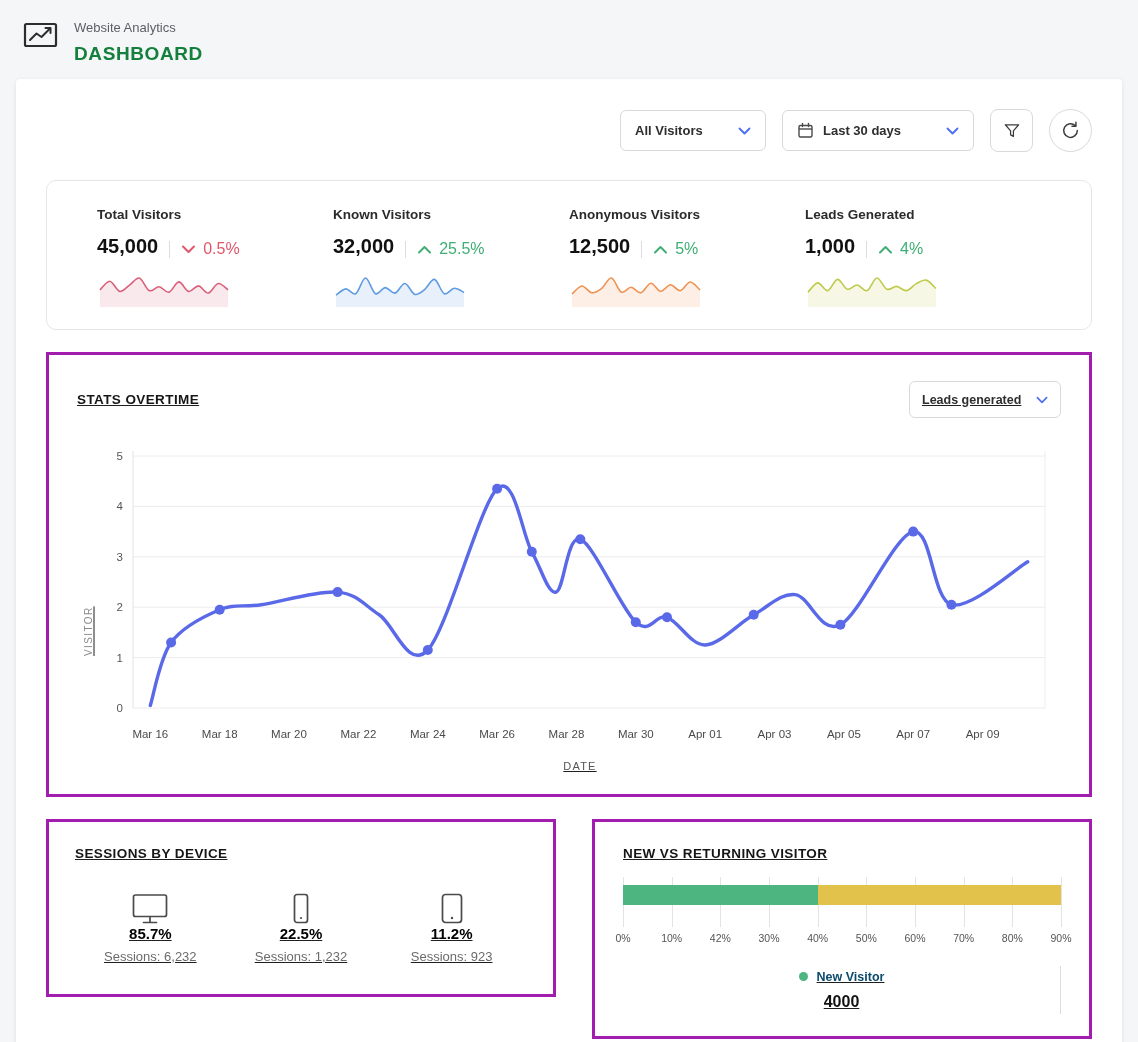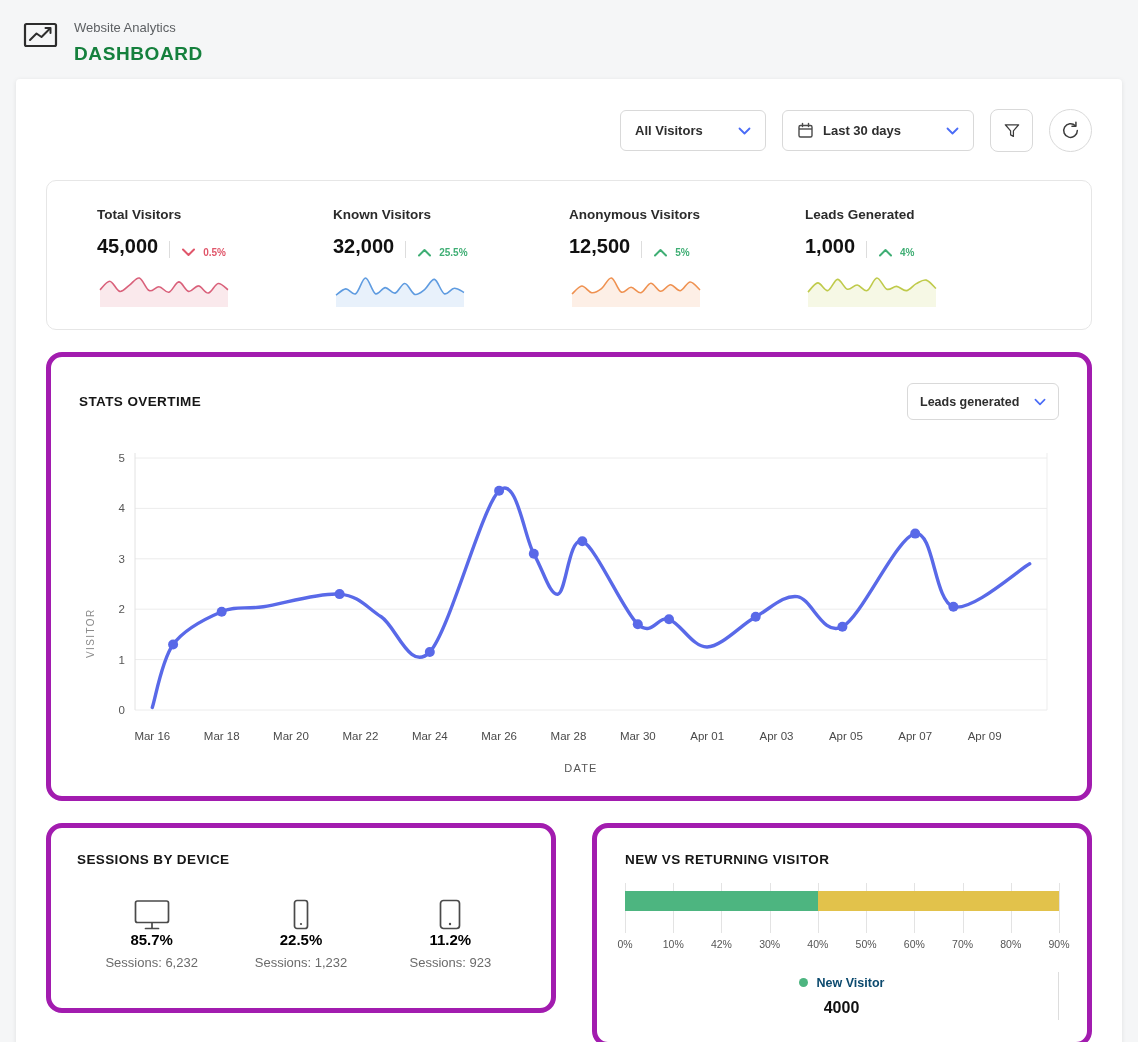--- a/index.html
+++ b/index.html
@@ -29,43 +29,43 @@
   .refresh-btn{border-radius:50%;}
 
   
   .stats-strip{border:1px solid #e6e6e6;border-radius:10px;padding:26px 50px 20px;display:grid;
     grid-template-columns:repeat(4,1fr);}
   .stat .stat-label{font-size:13.5px;font-weight:700;color:#2b2b2b;margin-bottom:13px;}
   .stat .value-row{display:flex;align-items:flex-end;gap:11px;}
   .stat .stat-value{font-size:20px;font-weight:700;color:#111;}
   .stat .v-divider{width:1px;height:17px;background:#ddd;}
   .stat .delta-wrap{display:flex;align-items:center;gap:7px;}
-  .stat .delta{font-size:10px;font-weight:700;}
+  .stat .delta{font-size:16px;font-weight:400;}
   .stat .trend{display:block;}
   .stat .sparkline{margin-top:13px;display:block;}
 
   
-  .card{border:5px solid #a21caf;border-radius:16px;background:#fff;}
+  .card{border:3px solid #a21caf;border-radius:0;background:#fff;text-decoration:underline;}
   .section-title{font-size:13.5px;font-weight:700;color:#161616;letter-spacing:.4px;}
 
   
   .chart-card{margin-top:22px;padding:26px 28px 18px;}
   .chart-card .card-head{display:flex;justify-content:space-between;align-items:center;}
   .metric-select{width:152px;height:37px;padding:0 12px;font-size:12.5px;}
   .chart-region{display:flex;align-items:stretch;margin-top:28px;}
   .y-axis-label{writing-mode:vertical-rl;transform:rotate(180deg);font-size:10px;color:#8a8a8a;letter-spacing:1.4px;
     display:flex;align-items:center;justify-content:center;padding-bottom:40px;width:22px;}
   .chart-svg-wrap{flex:1;}
   .x-axis-label{text-align:center;font-size:11px;color:#555;letter-spacing:1.2px;margin-top:10px;padding-bottom:4px;}
 
   
   .bottom-row{margin-top:22px;display:grid;grid-template-columns:510px 1fr;gap:36px;align-items:start;}
 
   
-  .device-card{padding:24px 26px 38px;}
+  .device-card{padding:24px 26px 30px;}
   .device-grid{margin-top:30px;display:grid;grid-template-columns:repeat(3,1fr);}
   .device{display:flex;flex-direction:column;align-items:center;}
   .device .icon-holder{height:34px;display:flex;align-items:flex-end;justify-content:center;}
   .device .device-percent{font-size:15px;font-weight:700;color:#000000;}
   .device .device-sessions{font-size:13px;color:#6b6b6b;margin-top:7px;}
 
   
   .visitor-card{padding:24px 28px 22px;}
   .bar-chart{position:relative;height:50px;margin-top:16px;}
   .grid-line{position:absolute;top:0;bottom:0;width:1px;background:#e3e3e3;}

